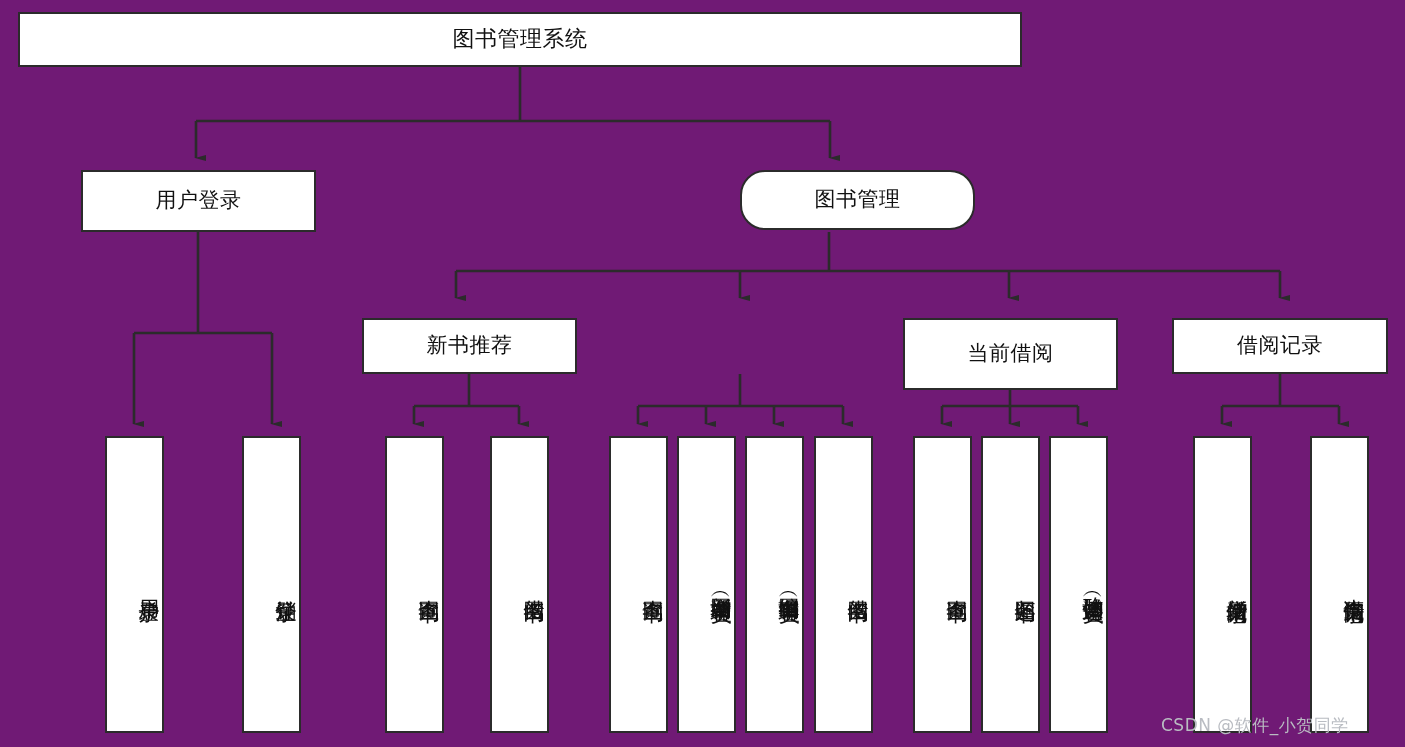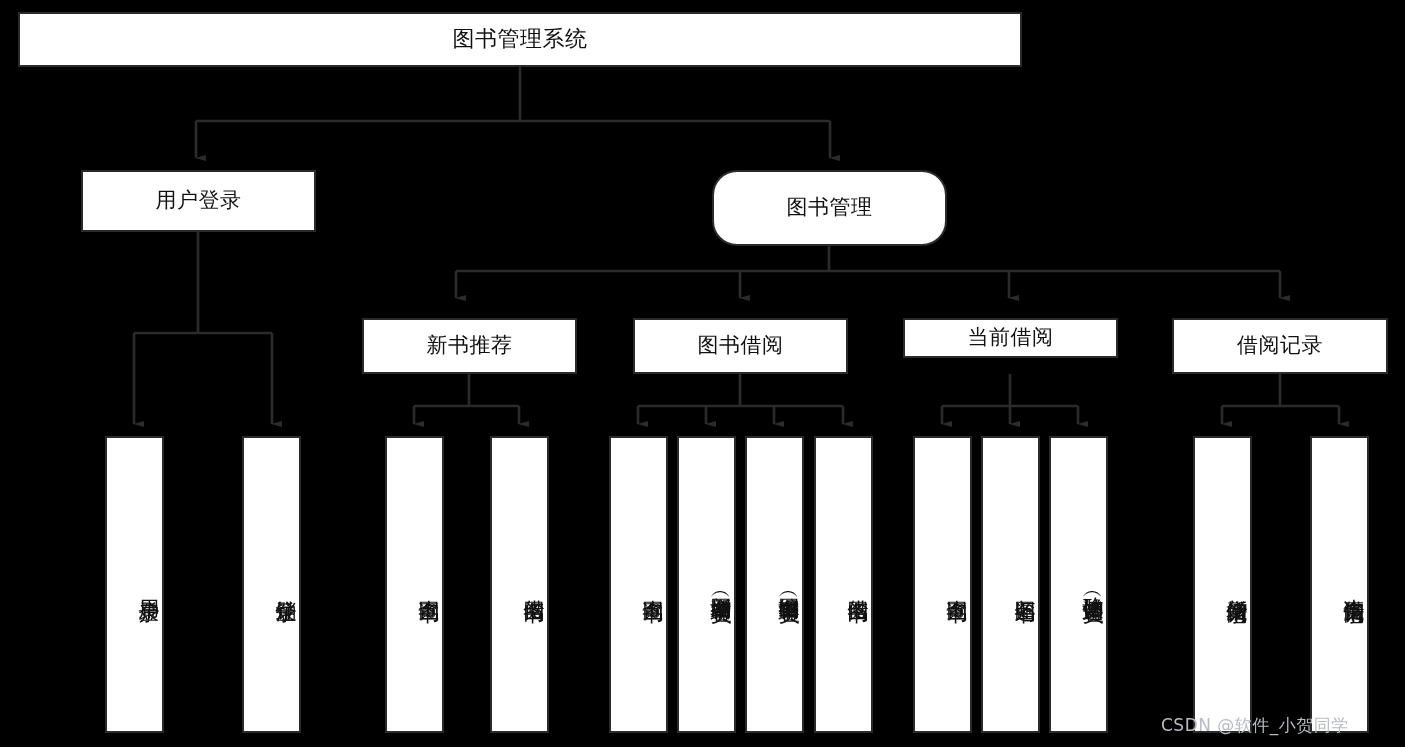--- a/index.html
+++ b/index.html
@@ -9,21 +9,21 @@
     background: #ffffff;
   }
   body {
     font-family: "DejaVu Sans", "Liberation Sans", sans-serif;
     color: #111111;
   }
   #canvas {
     position: relative;
     width: 1405px;
     height: 747px;
-    background: #000000;
+    background: #701a75;
     overflow: hidden;
   }
   #wires {
     position: absolute;
     left: 0;
     top: 0;
     width: 1405px;
     height: 747px;
     pointer-events: none;
   }
@@ -127,31 +127,28 @@
     </g>
   </svg>
 
   <div class="node node-h node-root" style="left:18px; top:12px; width:1004px; height:55px;">
     <span>图书管理系统</span>
   </div>
 
   <div class="node node-h" style="left:81px; top:170px; width:235px; height:62px;">
     <span>用户登录</span>
   </div>
-  <div class="node node-h" style="left:712px; top:170px; width:235px; height:76px;border-radius:25px;">
+  <div class="node node-h" style="left:740px; top:170px; width:235px; height:60px;border-radius:25px;">
     <span>图书管理</span>
   </div>
 
   <div class="node node-h" style="left:362px; top:318px; width:215px; height:56px;align-items:center;">
     <span>新书推荐</span>
   </div>
-  <div class="node node-h" style="left:633px; top:318px; width:215px; height:56px;">
-    <span>图书借阅</span>
-  </div>
-  <div class="node node-h" style="left:903px; top:318px; width:215px; height:40px;">
+  <div class="node node-h" style="left:903px; top:318px; width:215px; height:72px;">
     <span>当前借阅</span>
   </div>
   <div class="node node-h" style="left:1172px; top:318px; width:216px; height:56px;text-align:center;">
     <span>借阅记录</span>
   </div>
 
   <div class="node node-v" style="left:105px; top:436px; width:59px; height:297px;">
     <span class="vtext">用户登录</span>
   </div>
   <div class="node node-v" style="left:242px; top:436px; width:59px; height:297px;">

